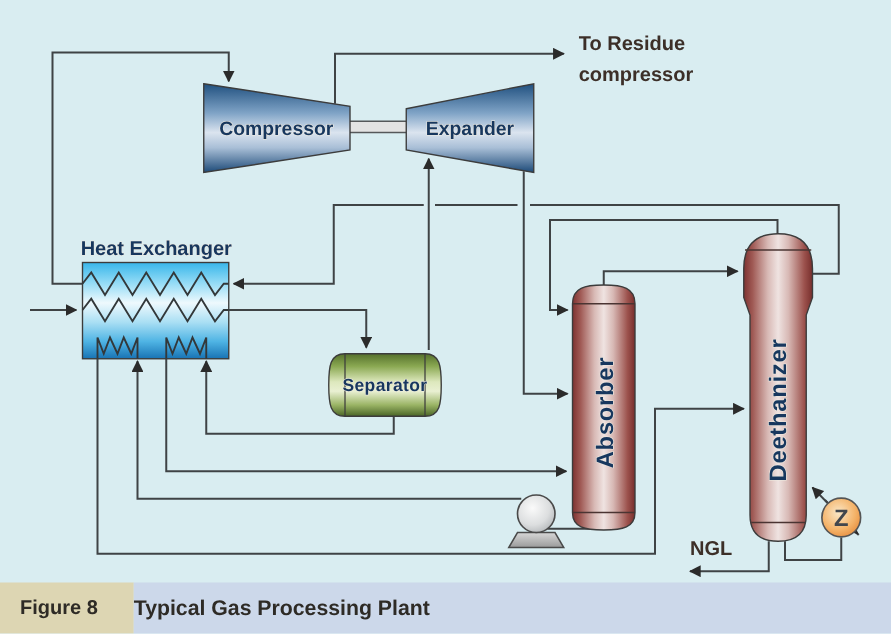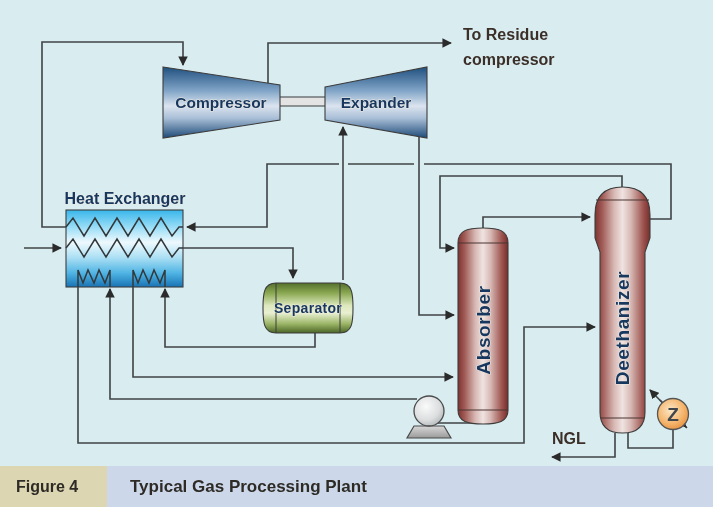--- a/index.html
+++ b/index.html
@@ -3,21 +3,21 @@
 <meta charset="utf-8">
 <style>
   html,body{margin:0;padding:0;}
   body{font-family:"Liberation Sans",sans-serif;}
   .stage{position:relative;width:713px;height:507px;background:#d9edf1;overflow:hidden;}
   .diagram{display:block;}
   .caption-bar{position:absolute;left:0;bottom:0;width:713px;height:41px;display:flex;}
   .caption-label{width:107px;background:#ddd6b3;display:flex;align-items:center;
      padding-left:16px;box-sizing:border-box;font-weight:bold;font-size:16px;color:#2e2b26;}
   .caption-title{flex:1;background:#ccd8ea;display:flex;align-items:center;
-     padding-left:23px;box-sizing:border-box;font-weight:bold;font-size:17px;color:#2e2b26;}
+     padding-left:0;box-sizing:border-box;font-weight:bold;font-size:17px;color:#2e2b26;}
   text{font-family:"Liberation Sans",sans-serif;}
   .vlabel{fill:#17375e;font-weight:bold;paint-order:stroke;stroke:#eee9df;stroke-width:0.8px;}
   .ann{fill:#3c2f28;font-weight:bold;font-size:16px;}
   .stream{fill:none;stroke:#3f4345;stroke-width:1.6;}
   .coil{fill:none;stroke:#33383a;stroke-width:1.5;}
   .shape{stroke:#3c3c3c;stroke-width:1.1;}
 </style>
 </head>
 <body>
 
@@ -143,17 +143,17 @@
   <text class="vlabel" x="125" y="204" text-anchor="middle" font-size="16">Heat Exchanger</text>
   <text class="vlabel" x="308" y="313" text-anchor="middle" font-size="14" letter-spacing="0.3">Separator</text>
   <text class="vlabel" transform="translate(490 330) rotate(-90)" text-anchor="middle" font-size="19" letter-spacing="0.6">Absorber</text>
   <text class="vlabel" transform="translate(629 328) rotate(-90)" text-anchor="middle" font-size="19" letter-spacing="0.6">Deethanizer</text>
   <text class="ann" x="463" y="40">To Residue</text>
   <text class="ann" x="463" y="65">compressor</text>
   <text class="ann" x="552" y="444" fill="#35404d">NGL</text>
 </svg>
 
 <div class="caption-bar">
-  <div class="caption-label">Figure 4</div>
+  <div class="caption-label">Figure 8</div>
   <div class="caption-title">Typical Gas Processing Plant</div>
 </div>
 
 </div>
 
 </body></html>

